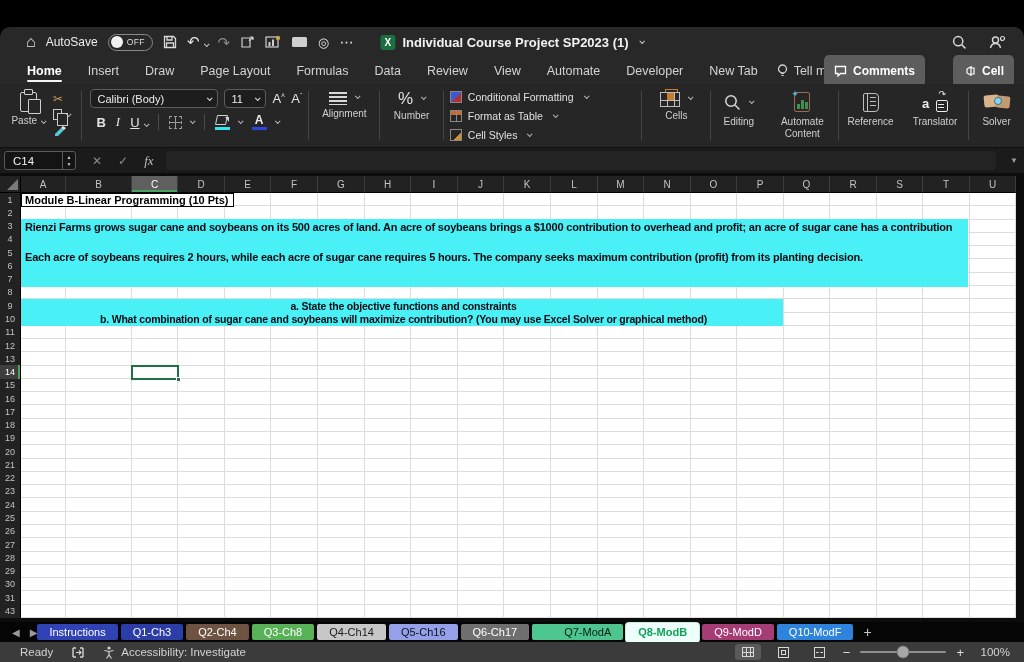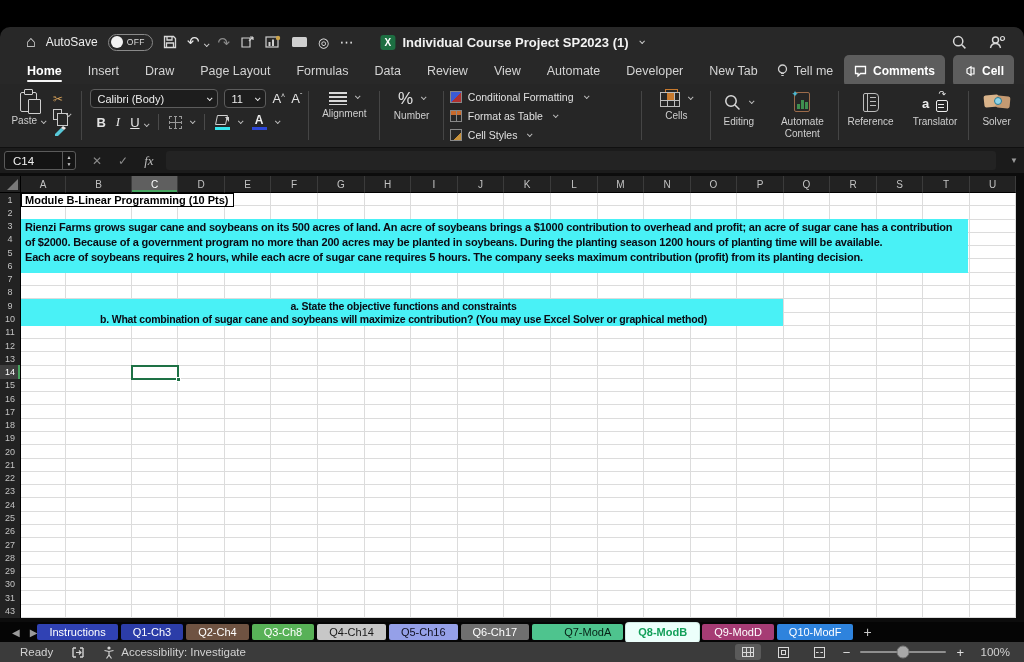--- a/index.html
+++ b/index.html
@@ -24,21 +24,21 @@
   svg.ic { display:block; }
 
   
   #tabrow { position:absolute; left:0; top:57px; width:1024px; height:27px; background:#282828; display:flex; align-items:center; }
   #rtabs { display:flex; align-items:center; gap:0; padding-left:14px; }
   .rtab { font-size:12.5px; color:#d3d3d3; padding:5px 13px; position:relative; cursor:default; }
   .rtab.on { color:#ffffff; font-weight:bold; }
   .rtab.on::after { content:""; position:absolute; left:13px; right:13px; bottom:1px; height:2px; background:#f5f5f5; border-radius:2px; }
   #tellme { display:flex; align-items:center; gap:6px; font-size:12.5px; color:#d3d3d3; margin-left:6px; }
   #tab-actions { position:absolute; right:10px; display:flex; gap:8px; }
-  .act-btn { display:flex; align-items:center; gap:6px; background:#5d5d5d; border-radius:5px; height:21px; padding:16px 10px; font-size:12px; font-weight:bold; color:#fff; }
+  .act-btn { display:flex; align-items:center; gap:6px; background:#5d5d5d; border-radius:5px; height:21px; padding:16px 10px; font-size:12px; font-weight:bold; color:#fff;margin-left:20px; }
 
   
   #ribbon { position:absolute; left:0; top:84px; width:1024px; height:64px; background:#262626; border-bottom:1px solid #101010; display:flex; align-items:stretch; }
   .rsep { width:1px; background:#454545; margin:7px 0; }
   .rgroup { display:flex; flex-direction:column; align-items:center; justify-content:flex-start; padding-top:5px; position:relative; }
   .rlabel { font-size:10px; color:#cfcfcf; text-align:center; line-height:1.15; margin-top:3px; }
   
   #g-clip { width:86px; flex-direction:row; gap:8px; align-items:flex-start; justify-content:center; }
   .paste-col { display:flex; flex-direction:column; align-items:center; margin-top:3px; }
   .clipboard { width:17px; height:20px; border:1.6px solid #cfcfcf; border-radius:2px; position:relative; }
@@ -122,21 +122,21 @@
   .ch { height:17px; font-size:10px; color:#c3c3c3; display:flex; align-items:center; justify-content:center; border-right:1px solid #3b3b3b; border-bottom:1px solid #000; }
   .ch.sel { background:#5f5f5f; color:#fff; box-shadow:inset 0 -2px 0 #46a45e; }
   #rowheads { position:absolute; left:0; top:20px; width:21px; height:425px; background:#222; display:flex; flex-direction:column; }
   .rh { height:13.28px; flex:0 0 13.28px; font-size:9px; color:#c3c3c3; display:flex; align-items:center; justify-content:center; border-right:1px solid #000; }
   .rh.sel { background:#3e3e3e; color:#fff; box-shadow:inset -2px 0 0 #46a45e; }
   #sheet { position:absolute; left:21px; top:20px; width:995px; height:425px; background:#fff; overflow:hidden;
     background-image:repeating-linear-gradient(to bottom, transparent 0 12.28px, #dcdcdc 12.28px 13.28px); }
   .vline { position:absolute; top:0; bottom:0; width:1px; background:#dcdcdc; }
   #titlebox { position:absolute; left:0; top:0; width:213px; height:14px; border:1px solid #000; background:#fff; font-size:11px; font-weight:bold; color:#000; line-height:12px; padding-left:3px; white-space:nowrap; }
   .cyanblock { position:absolute; overflow:hidden; }
-  #cyan1 { left:0; top:26px; width:947px; height:54px; }
+  #cyan1 { left:0; top:26px; width:947px; height:68px; }
   #cyan2 { left:0; top:106px; width:762px; height:27px; }
   .bl { position:absolute; left:4px; right:0; white-space:nowrap; font-size:11px; font-weight:bold; color:#0b0b14; letter-spacing:-0.2px; overflow:hidden; }
   .bl2 { position:absolute; left:3px; right:0; white-space:nowrap; font-size:10.5px; font-weight:bold; color:#0b0b14; letter-spacing:-0.2px; overflow:hidden; }
   #selcell { position:absolute; left:110px; top:172px; width:48px; height:15px; border:2px solid #1e7145; background:#fff; }
   #selcell .handle { position:absolute; right:-3.5px; bottom:-3.5px; width:5px; height:5px; background:#1e7145; border:1px solid #fff; }
 
   
   #tabbar { position:absolute; left:0; top:622px; width:1024px; height:20px; background:#050505; display:flex; align-items:center; }
   .tnav { color:#9a9a9a; font-size:10px; margin-left:12px; }
   .tnav + .tnav { margin-left:10px; }
@@ -499,21 +499,20 @@
         <div class="vline" style="left: 715px;"></div>
         <div class="vline" style="left: 762px;"></div>
         <div class="vline" style="left: 808px;"></div>
         <div class="vline" style="left: 855px;"></div>
         <div class="vline" style="left: 901px;"></div>
         <div class="vline" style="left: 948px;"></div>
         <div class="vline" style="left: 994px;"></div>
         <div id="titlebox">Module B-Linear Programming (10 Pts)</div>
         <div class="cyanblock" id="cyan1" style="background: rgb(73, 241, 246);">
           <div class="bl" style="top: 2px;">Rienzi Farms grows sugar cane and soybeans on its 500 acres of land. An acre of soybeans brings a $1000 contribution to overhead and profit; an acre of sugar cane has a contribution</div>
-          <div class="bl" style="top: 17px;">of $2000. Because of a government program no more than 200 acres may be planted in soybeans. During the planting season 1200 hours of planting time will be available.</div>
           <div class="bl" style="top: 32px;">Each acre of soybeans requires 2 hours, while each acre of sugar cane requires 5 hours. The company seeks maximum contribution (profit) from its planting decision.</div>
         </div>
         <div class="cyanblock" id="cyan2" style="background: rgb(73, 241, 246); text-align: center;">
           <div class="bl2" style="top: 1px;">a. State the objective functions and constraints</div>
           <div class="bl2" style="top: 14px;">b. What combination of sugar cane and soybeans will maximize contribution? (You may use Excel Solver or graphical method)</div>
         </div>
         <div id="selcell" style="border-color: rgb(30, 113, 69);">
           <span class="handle"></span>
         </div>
       </div>

